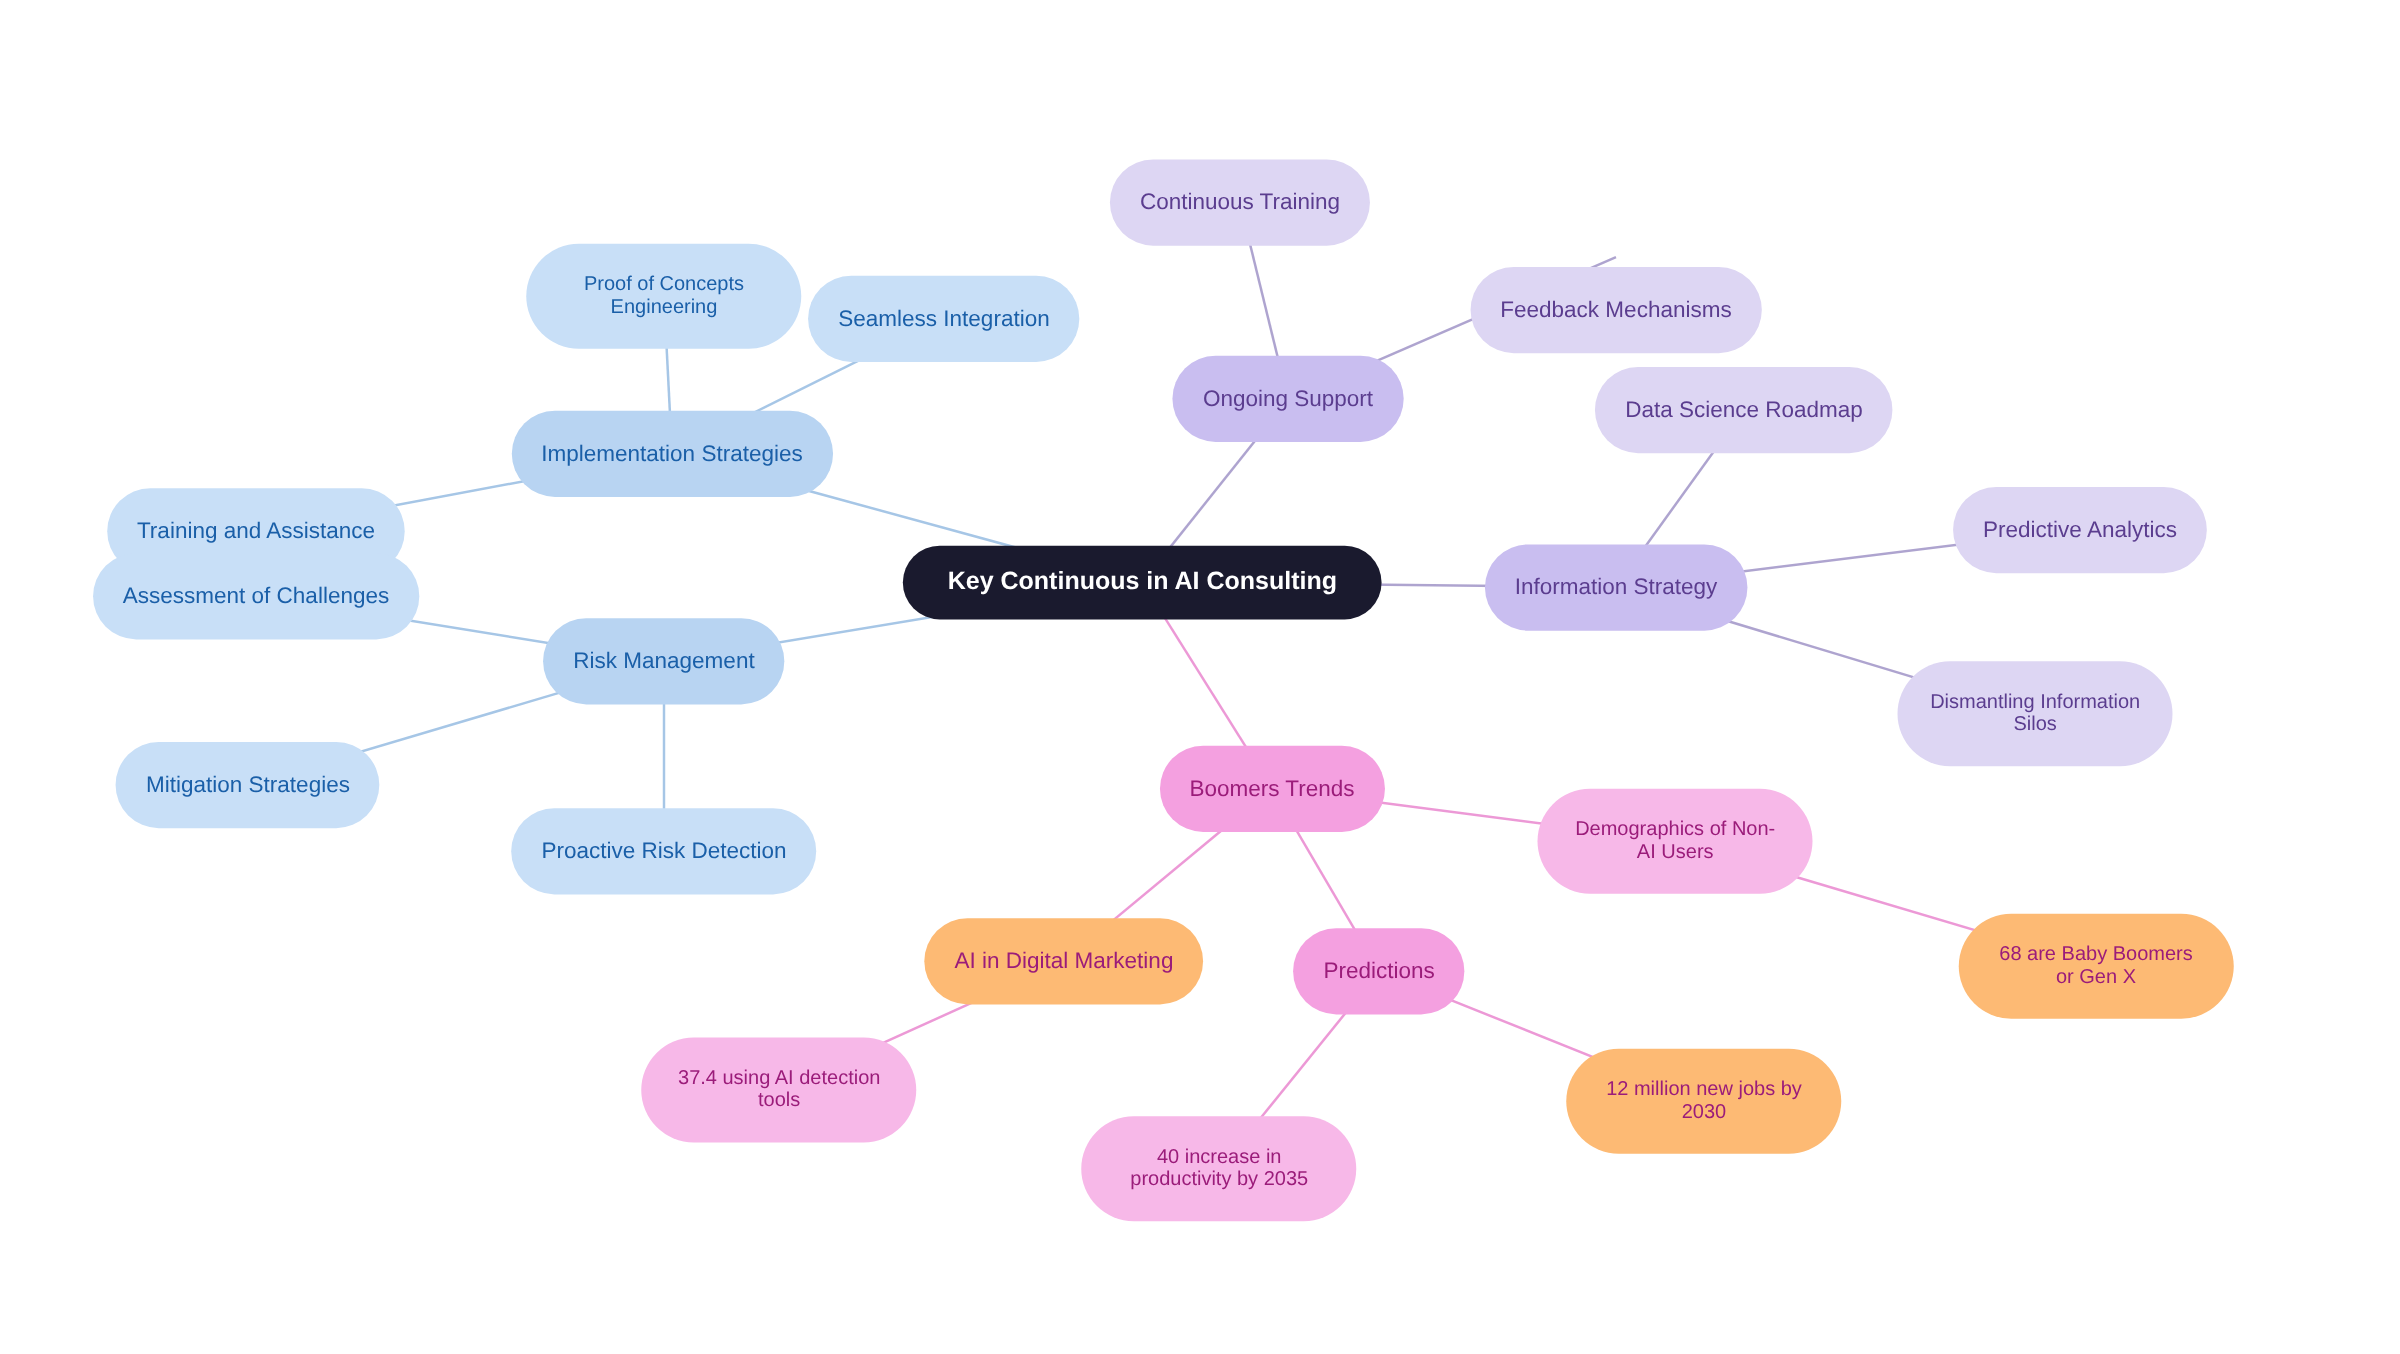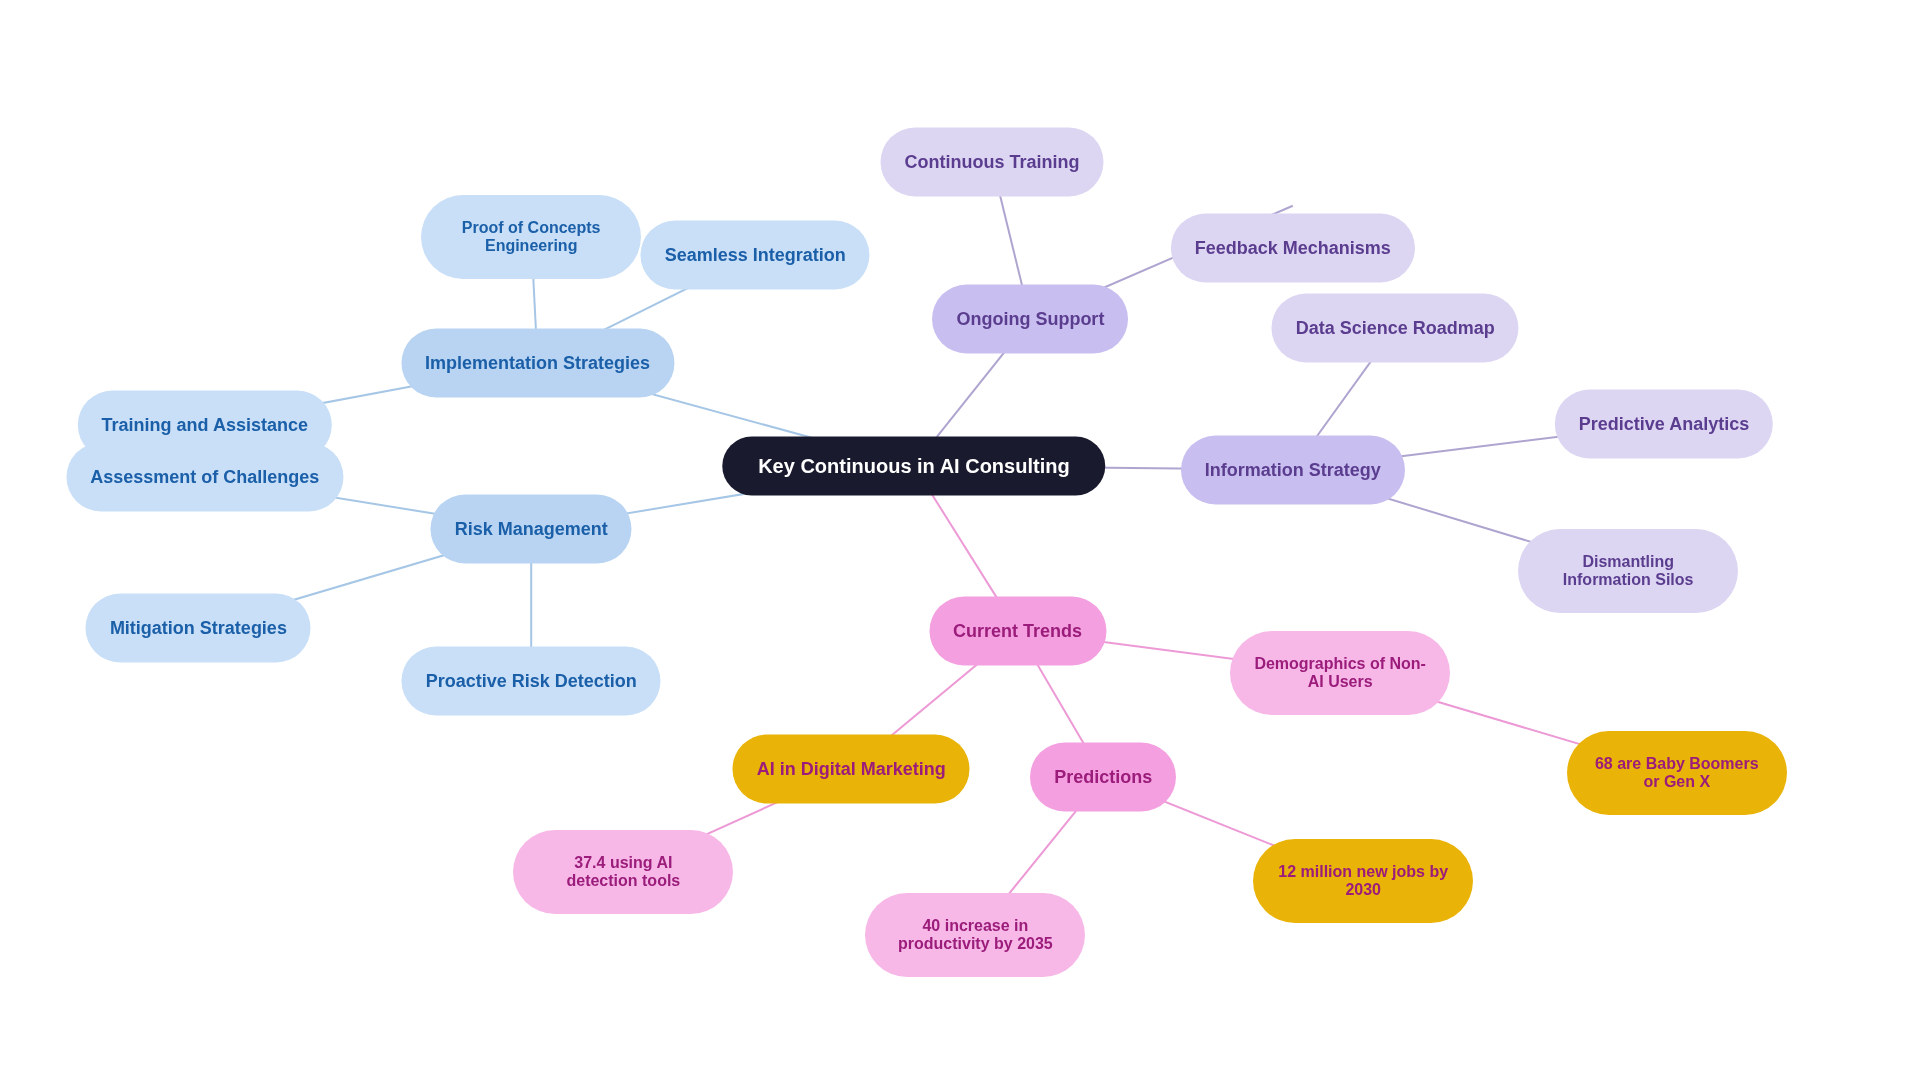--- a/index.html
+++ b/index.html
@@ -24,21 +24,21 @@
       pointer-events: none;
     }
     .node {
       position: absolute;
       border-radius: 50px;
       display: flex;
       align-items: center;
       justify-content: center;
       text-align: center;
       font-size: 18px;
-      font-weight: 700;
+      font-weight: 400;
       padding: 24px 24px;
       transform: translate(-50%, -50%);
     }
     .node-center {
       background: #1a1a2e;
       color: #ffffff;
       font-size: 20px;
       font-weight: 600;
       padding: 18px 36px;
       border-radius: 50px;
@@ -62,21 +62,21 @@
     }
     .node-pink {
       background: #f7b8e8;
       color: #9b1c7a;
     }
     .node-pink-mid {
       background: #f4a0e0;
       color: #9b1c7a;
     }
     .node-pink-light {
-      background: #eab308;
+      background: #fdba74;
       color: #9b1c7a;
     }
   </style>
 </head>
 <body>
 
 <div id="canvas">
   <svg id="lines">
       <line x1="913.9200000000001" y1="465.69" x2="537.6" y2="362.805" stroke="#90b8e0" stroke-width="2" opacity="0.8"></line>
       <line x1="537.6" y1="362.805" x2="531.2" y2="236.90625" stroke="#90b8e0" stroke-width="2" opacity="0.8"></line>
@@ -111,21 +111,21 @@
     <div class="node node-blue" style="left: 204.8px; top: 476.52px;">Assessment of Challenges</div>
     <div class="node node-blue" style="left: 198.4px; top: 628.14px;">Mitigation Strategies</div>
     <div class="node node-blue" style="left: 531.2px; top: 680.936px;">Proactive Risk Detection</div>
     <div class="node node-purple" style="left: 1030.4px; top: 319.485px; text-align: center;">Ongoing Support</div>
     <div class="node node-purple-light" style="left: 992px; top: 162.45px;">Continuous Training</div>
     <div class="node node-purple-light" style="left: 1292.8px; top: 200px; margin-top: 48px;">Feedback Mechanisms</div>
     <div class="node node-purple" style="left: 1292.8px; top: 469.751px;">Information Strategy</div>
     <div class="node node-purple-light" style="left: 1395.2px; top: 327.608px;">Data Science Roadmap</div>
     <div class="node node-purple-light" style="left: 1628.16px; top: 571.283px; font-size: 16px; max-width: 220px;">Dismantling Information Silos</div>
     <div class="node node-purple-light" style="left: 1664px; top: 423.724px;">Predictive Analytics</div>
-    <div class="node node-pink-mid" style="left: 1017.6px; top: 630.847px;">Current Trends</div>
+    <div class="node node-pink-mid" style="left: 1017.6px; top: 630.847px;">Boomers Trends</div>
     <div class="node node-pink-light" style="left: 851.2px; top: 768.93px;">AI in Digital Marketing</div>
     <div class="node node-pink-mid" style="left: 1103.36px; top: 777.053px;">Predictions</div>
     <div class="node node-pink" style="left: 1340.16px; top: 672.814px; font-size: 16px; max-width: 220px;">Demographics of Non-AI Users</div>
     <div class="node node-pink-light" style="left: 1676.8px; top: 772.991px; font-size: 16px; max-width: 220px;">68 are Baby Boomers or Gen X</div>
     <div class="node node-pink" style="left: 623.36px; top: 871.815px; font-size: 16px; max-width: 220px;">37.4 using AI detection tools</div>
     <div class="node node-pink" style="left: 975.36px; top: 935.441px; font-size: 16px; max-width: 220px;">40 increase in productivity by 2035</div>
     <div class="node node-pink-light" style="left: 1363.2px; top: 881.291px; font-size: 16px; max-width: 220px;">12 million new jobs by 2030</div>
   </div>
 
 </body></html>

